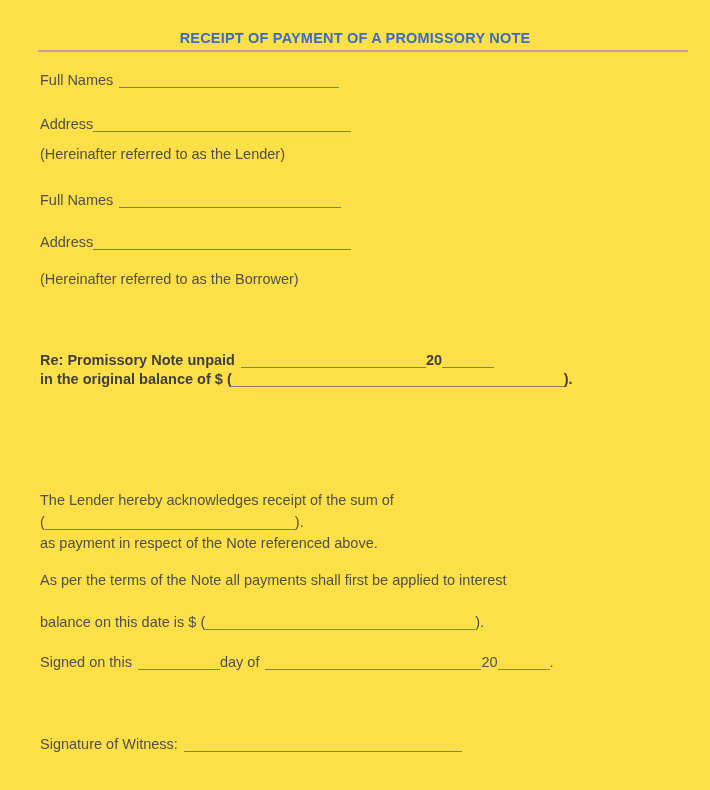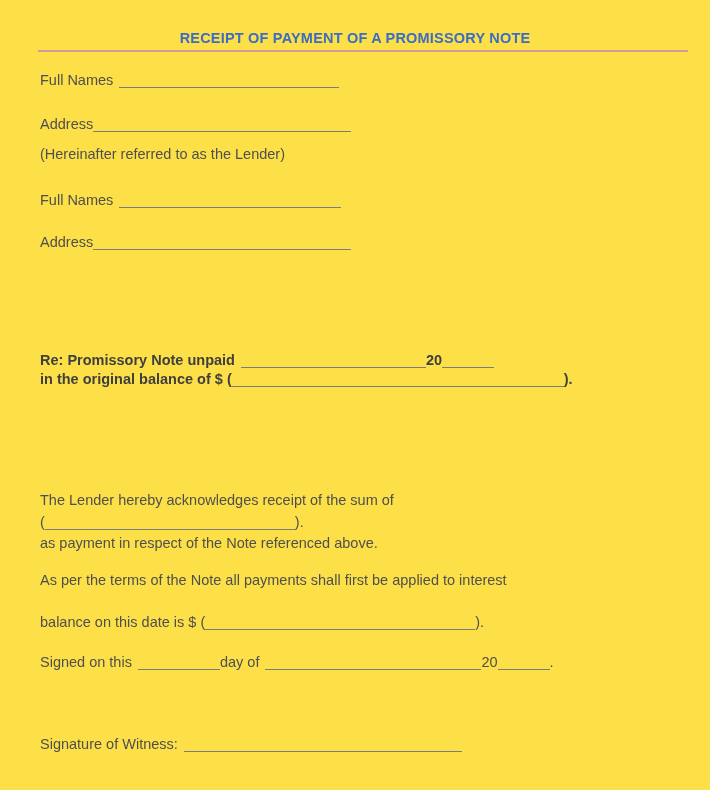--- a/index.html
+++ b/index.html
@@ -84,20 +84,21 @@
   <div class="line" style="top:144px;">(Hereinafter referred to as the Lender)</div>
 
   <div class="line" style="top:190px;">
     <span>Full Names</span><span class="sp"></span><span class="blank" style="width:222px;"></span>
   </div>
 
   <div class="line" style="top:232px;">
     <span>Address</span><span class="blank" style="width:258px;"></span>
   </div>
 
+  <div class="line" style="top:269px;">(Hereinafter referred to as the Borrower)</div>
 
   <div class="line bold" style="top:350px;">
     <span>Re: Promissory Note unpaid</span><span class="sp"></span><span class="blank" style="width:185px;"></span><span>20</span><span class="blank" style="width:52px;"></span>
   </div>
 
   <div class="line bold" style="top:369px;">
     <span>in the original balance of $ (</span><span class="blank" style="width:332px;"></span><span>).</span>
   </div>
 
   <div class="line" style="top:490px;">The Lender hereby acknowledges receipt of the sum of</div>

